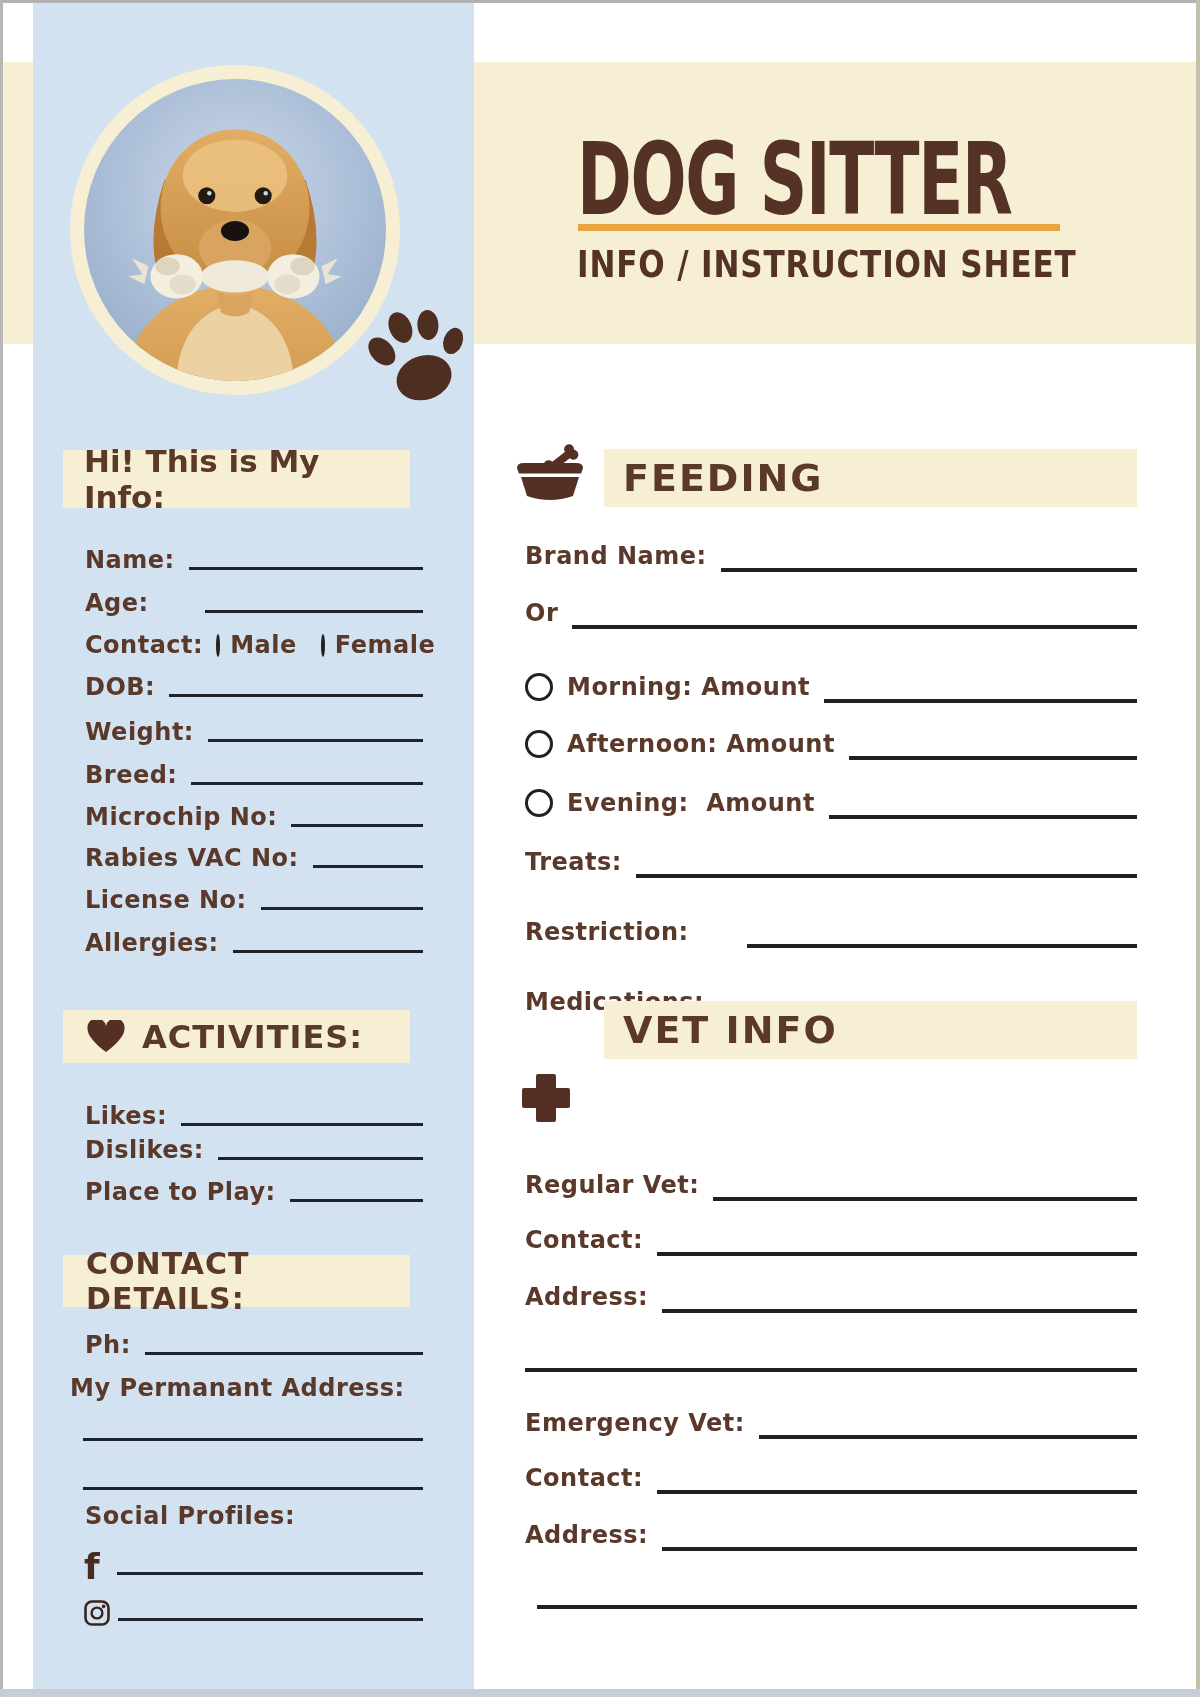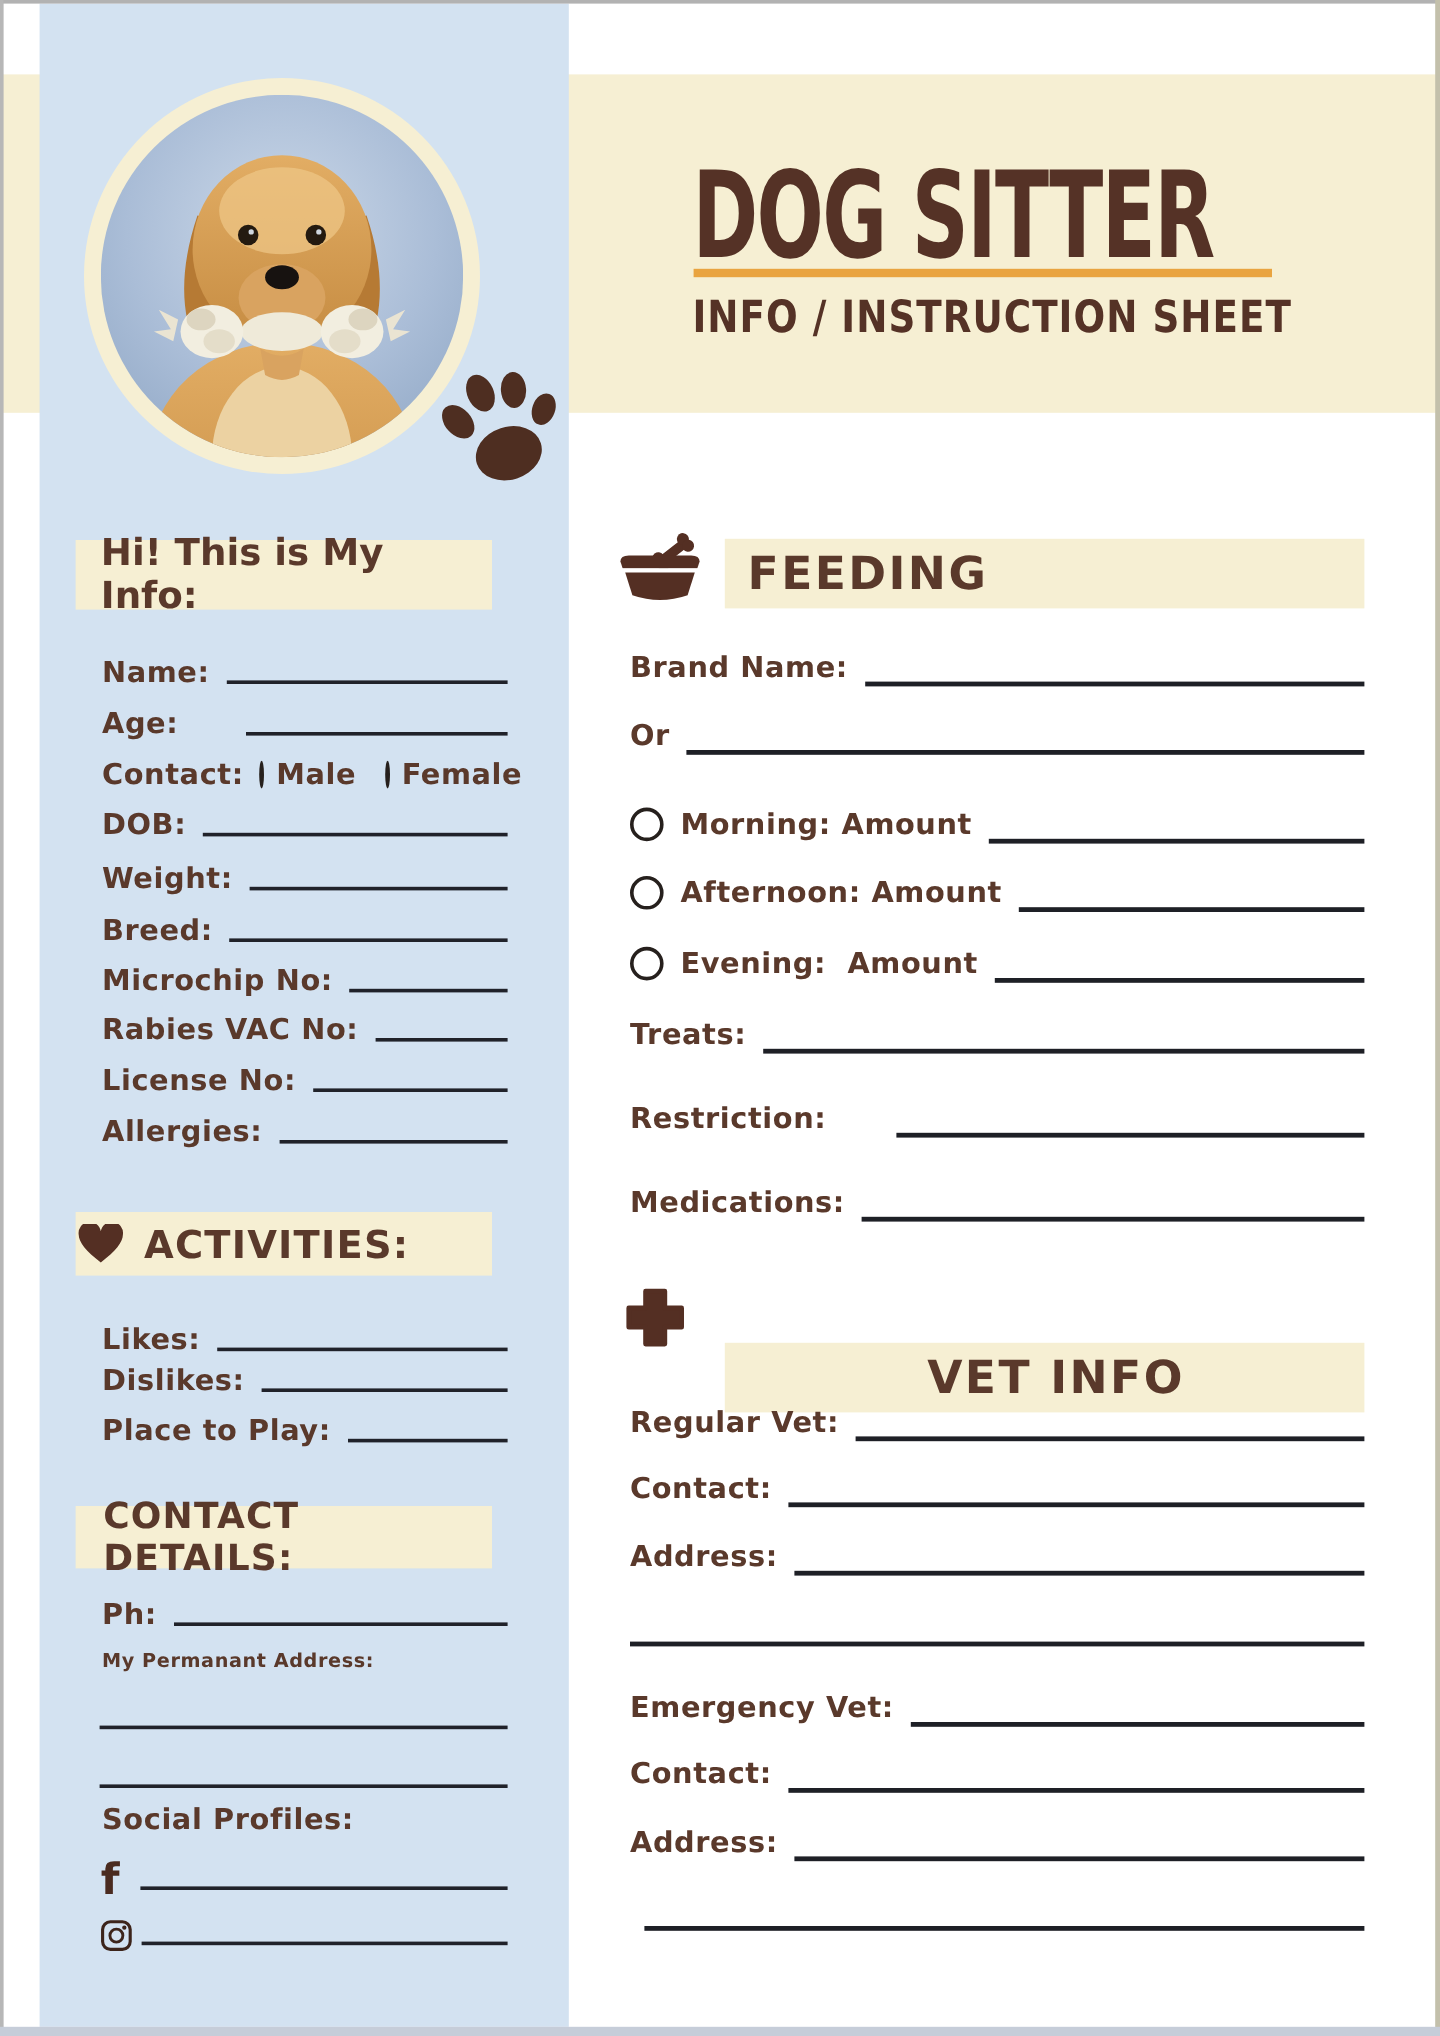--- a/index.html
+++ b/index.html
@@ -24,24 +24,24 @@
   .title{position:absolute;left:577px;top:130px;font-size:100px;font-weight:bold;color:#553226;
          letter-spacing:-2px;transform:scaleX(0.66);transform-origin:left top;line-height:1;white-space:pre;}
   .title-rule{position:absolute;left:578px;top:224px;width:482px;height:7px;background:#e9a440;}
   .subtitle{position:absolute;left:577px;top:243px;font-size:37px;font-weight:bold;color:#553226;
             letter-spacing:1px;transform:scaleX(0.84);transform-origin:left top;white-space:pre;}
   
   .secbar{position:absolute;background:#f6efd3;display:flex;align-items:center;color:#5a392b;font-weight:bold;}
   .secbar.right{left:604px;width:533px;height:58px;font-size:38px;letter-spacing:2px;padding-left:19px;box-sizing:border-box;}
   .secbar.left{left:63px;width:347px;box-sizing:border-box;}
   #bar-info{top:450px;height:58px;font-size:31px;padding-left:21px;}
-  #bar-activities{top:1010px;height:53px;font-size:32px;letter-spacing:1px;}
+  #bar-activities{top:1010px;height:53px;font-size:32px;letter-spacing:1px;padding-left:22px;}
   #bar-contact{top:1255px;height:52px;font-size:30px;letter-spacing:1px;padding-left:23px;}
   #bar-feeding{top:449px;}
-  #bar-vet{top:1119px;justify-content:center;}
+  #bar-vet{top:1001px;}
   .secbar .hicon{margin-right:15px;display:flex;align-items:center;}
   
   .bowl-icon{position:absolute;left:513px;top:444px;width:74px;height:58px;}
   .cross-icon{position:absolute;left:521px;top:1073px;width:50px;height:50px;}
   
   .frow{position:absolute;display:flex;align-items:center;color:#5a392b;font-weight:bold;}
   .frow .lbl{white-space:pre;}
   .frow .line{flex:1;height:0;margin-left:14px;}
   .lrow{left:85px;width:338px;height:40px;font-size:24px;letter-spacing:0.5px;}
   .lrow .line{border-bottom:3px solid #20222a;transform:translateY(8px);}
@@ -191,21 +191,21 @@
     <div class="line"></div>
   </div>
 
   <div class="secbar left" id="bar-contact">
     <span>CONTACT DETAILS:</span>
   </div>
   <div class="frow lrow" style="top:1325px;">
     <span class="lbl">Ph:</span>
     <div class="line"></div>
   </div>
-  <p class="plain-lbl" style="left:85px;top:1374px;font-size:16px;letter-spacing:0.5px;text-align:right;">My Permanant Address:</p>
+  <p class="plain-lbl" style="left:70px;top:1374px;font-size:24px;letter-spacing:0.5px;text-align:right;">My Permanant Address:</p>
   <div class="solo-line" style="left:83px;top:1438px;width:340px;"></div>
   <div class="solo-line" style="left:83px;top:1487px;width:340px;"></div>
   <p class="plain-lbl" style="left:85px;top:1502px;font-size:24px;letter-spacing:0.5px;">Social Profiles:</p>
   <span class="fb">f</span>
   <div class="solo-line" style="left:117px;top:1572px;width:306px;"></div>
   <svg class="ig" viewBox="0 0 26 26" aria-hidden="true">
     <rect x="1.5" y="1.5" width="23" height="23" rx="6.5" fill="none" stroke="#3c241b" stroke-width="2.6"></rect>
     <circle cx="13" cy="13" r="5.4" fill="none" stroke="#3c241b" stroke-width="2.4"></circle>
     <circle cx="19.6" cy="6.4" r="1.8" fill="#3c241b"></circle>
   </svg>

